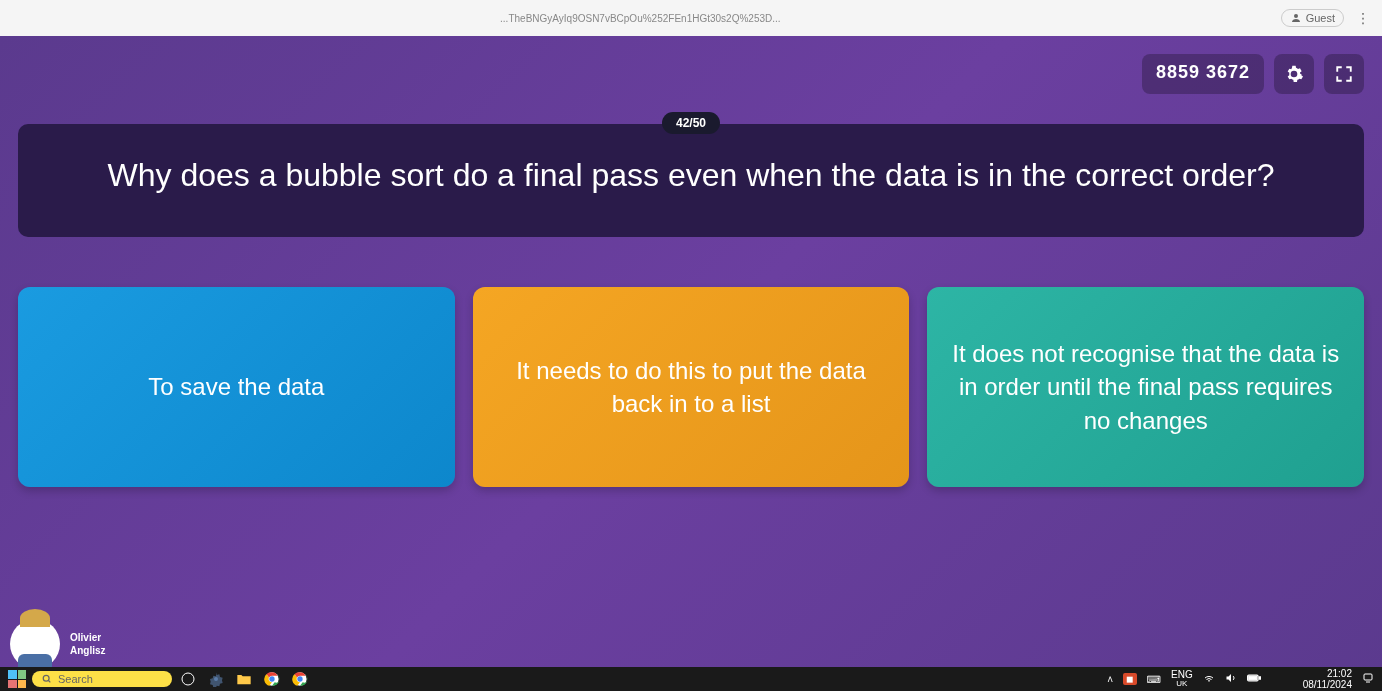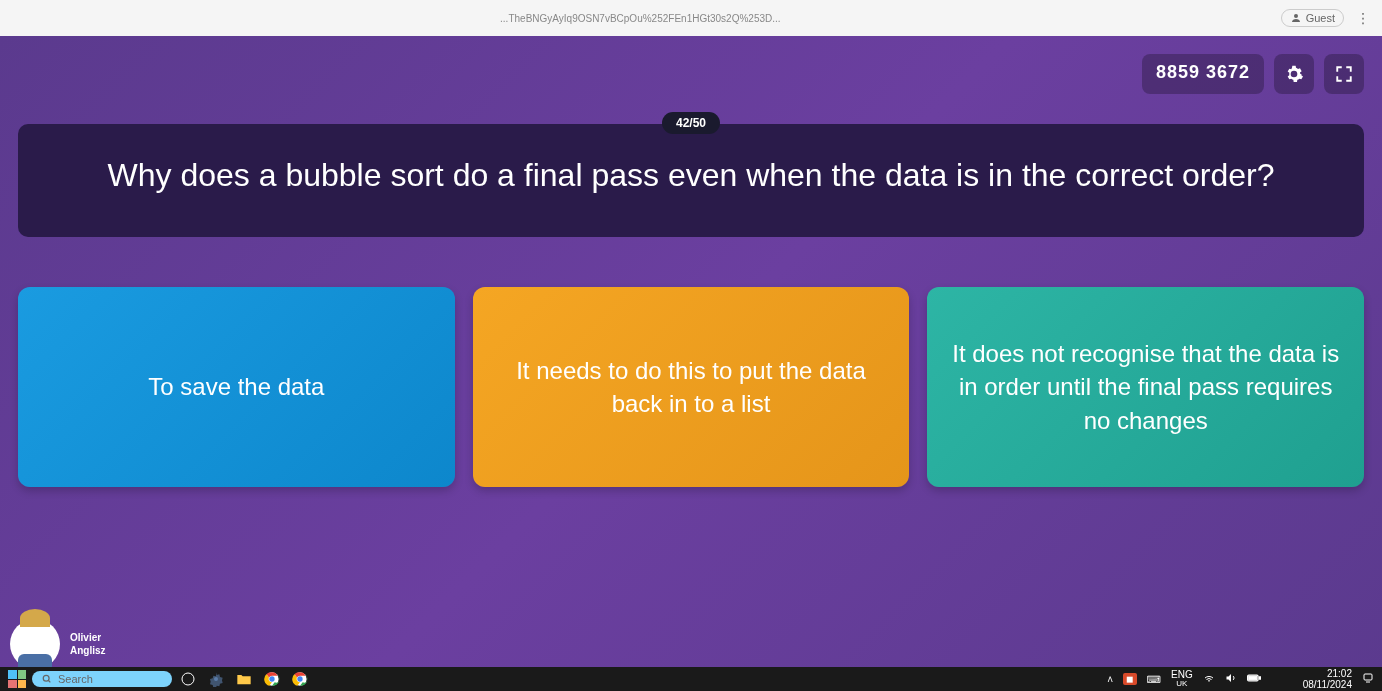--- a/index.html
+++ b/index.html
@@ -193,21 +193,21 @@
       grid-template-columns: 1fr 1fr;
       grid-template-rows: 1fr 1fr;
       gap: 1px;
       cursor: pointer;
     }
     .win-start span:nth-child(1) { background: #4fc3f7; }
     .win-start span:nth-child(2) { background: #81c784; }
     .win-start span:nth-child(3) { background: #e57373; }
     .win-start span:nth-child(4) { background: #ffb74d; }
     .search-box {
-      background: #7dd3fc;
+      background: #fde047;
       border-radius: 12px;
       padding: 2px 10px;
       display: flex;
       align-items: center;
       gap: 6px;
       width: 140px;
       font-size: 11px;
       color: #666;
     }
     .taskbar-icons {

